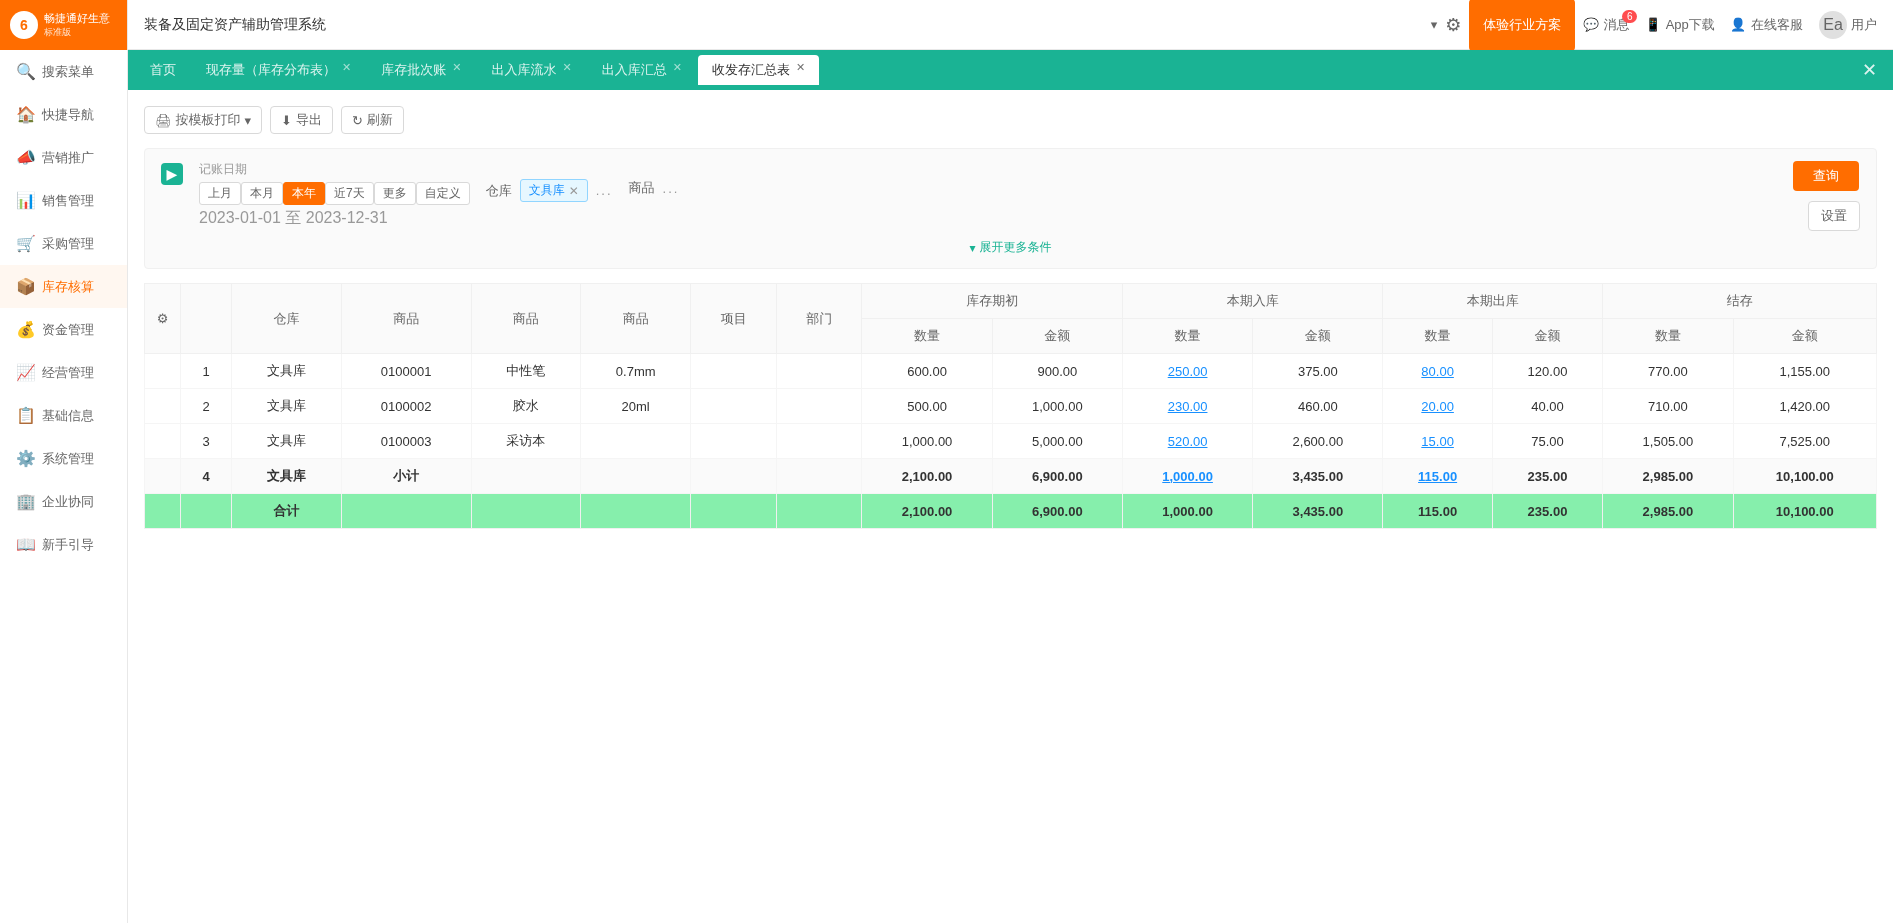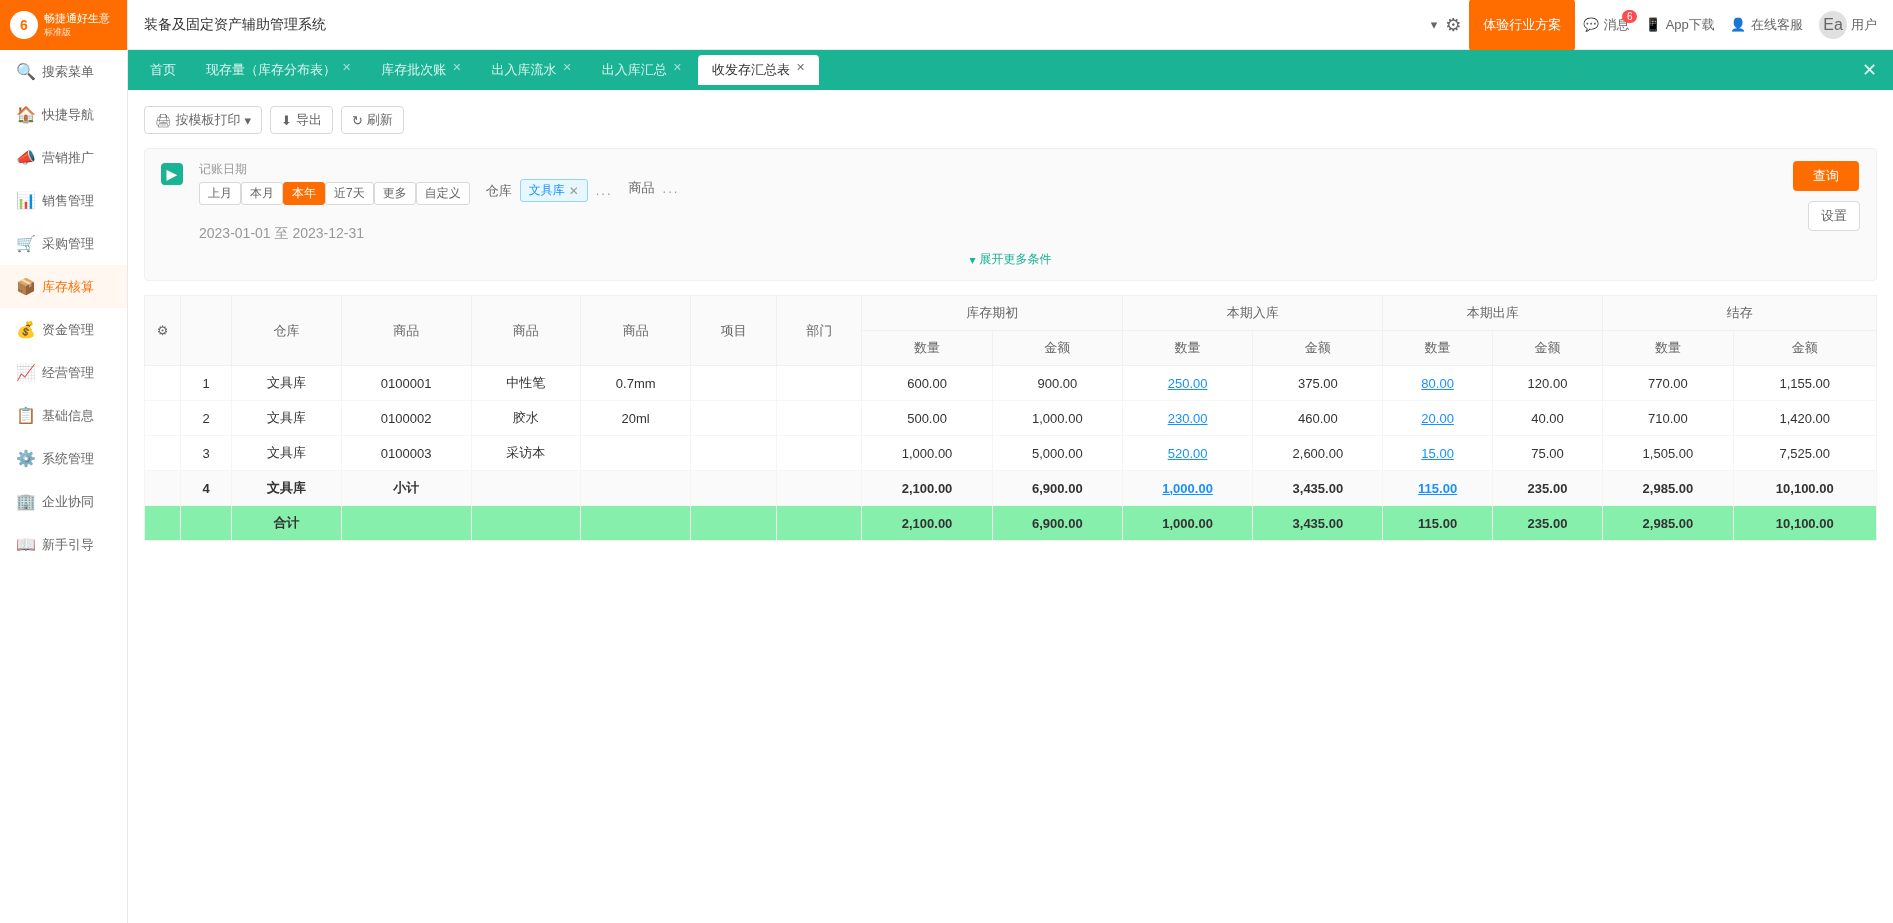--- a/index.html
+++ b/index.html
@@ -207,21 +207,21 @@
           <div>
             <div style="font-size:12px;color:#999;margin-bottom:4px;">记账日期</div>
             <div style="display:flex;align-items:center;">
               <button class="filter-date-btn">上月</button>
               <button class="filter-date-btn">本月</button>
               <button class="filter-date-btn active">本年</button>
               <button class="filter-date-btn">近7天</button>
               <button class="filter-date-btn">更多</button>
               <button class="filter-date-btn">自定义</button>
             </div>
-            <div style="font-size:14px;color:#999;margin-top:20px;">2023-01-01 至 2023-12-31</div>
+            <div style="font-size:16px;color:#999;margin-top:3px;">2023-01-01 至 2023-12-31</div>
           </div>
 
           <div style="display:flex;align-items:center;gap:8px;margin-top:18px;">
             <span style="color:#666;font-size:13px;">仓库</span>
             <span class="filter-tag">
               <span>文具库</span>
               <span class="filter-tag-close">✕</span>
             </span>
             <span class="filter-dots">...</span>
           </div>

